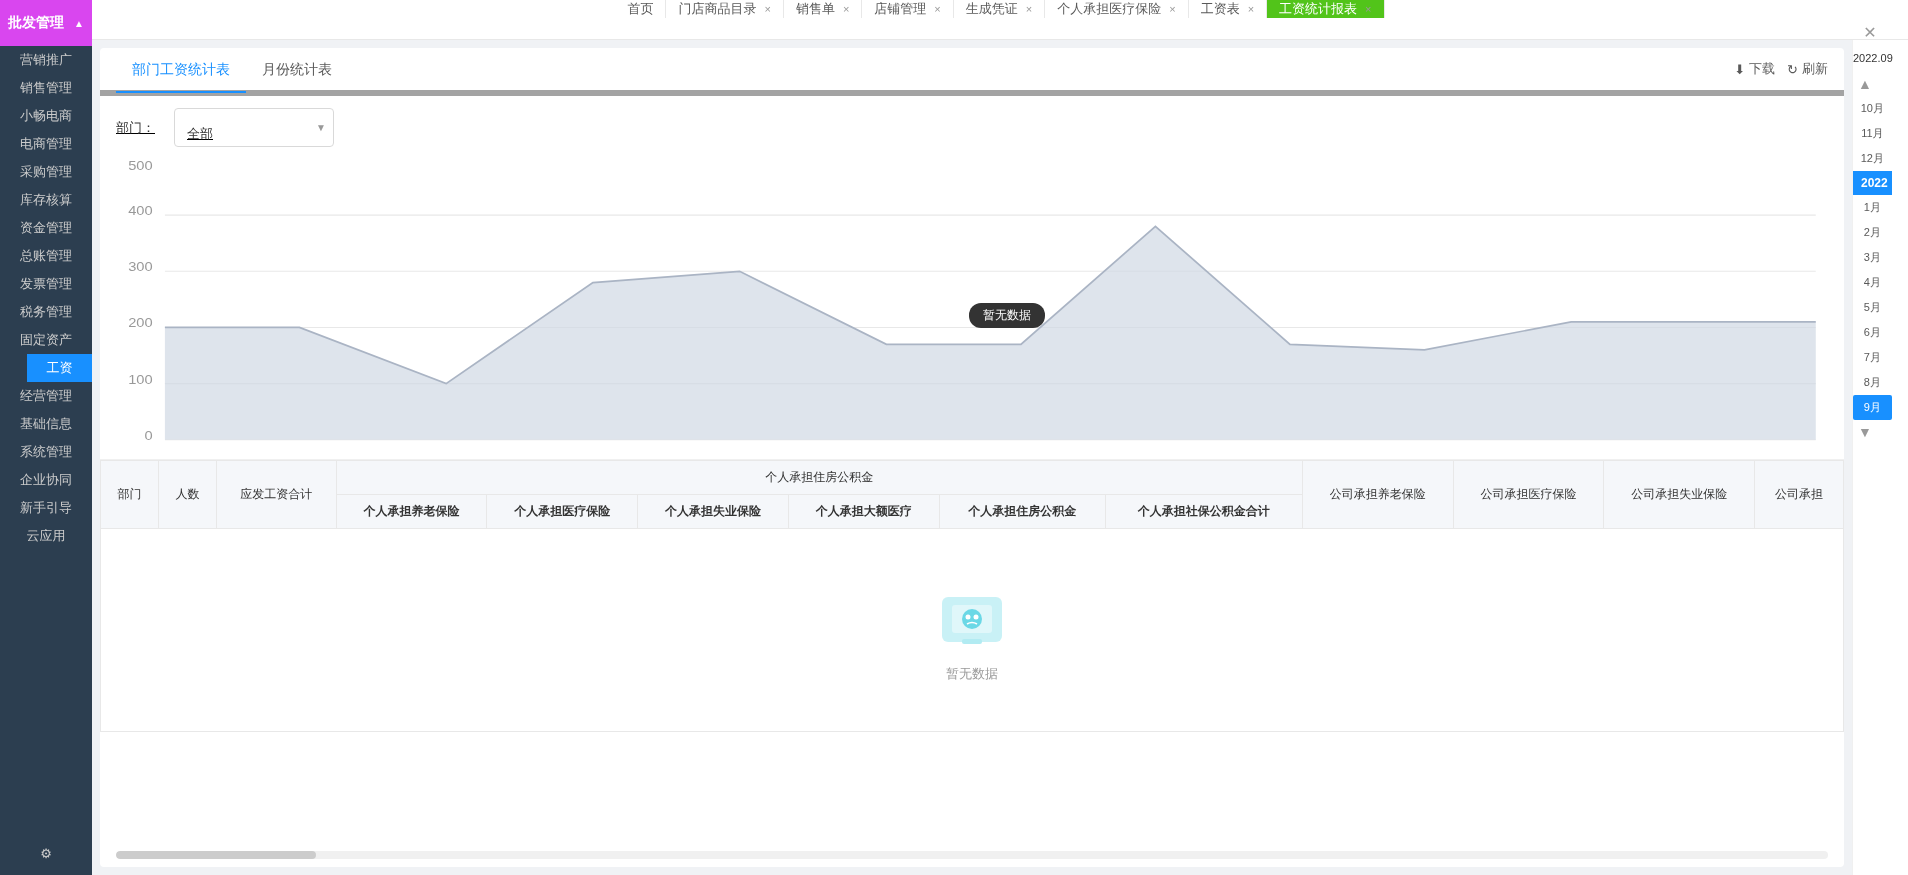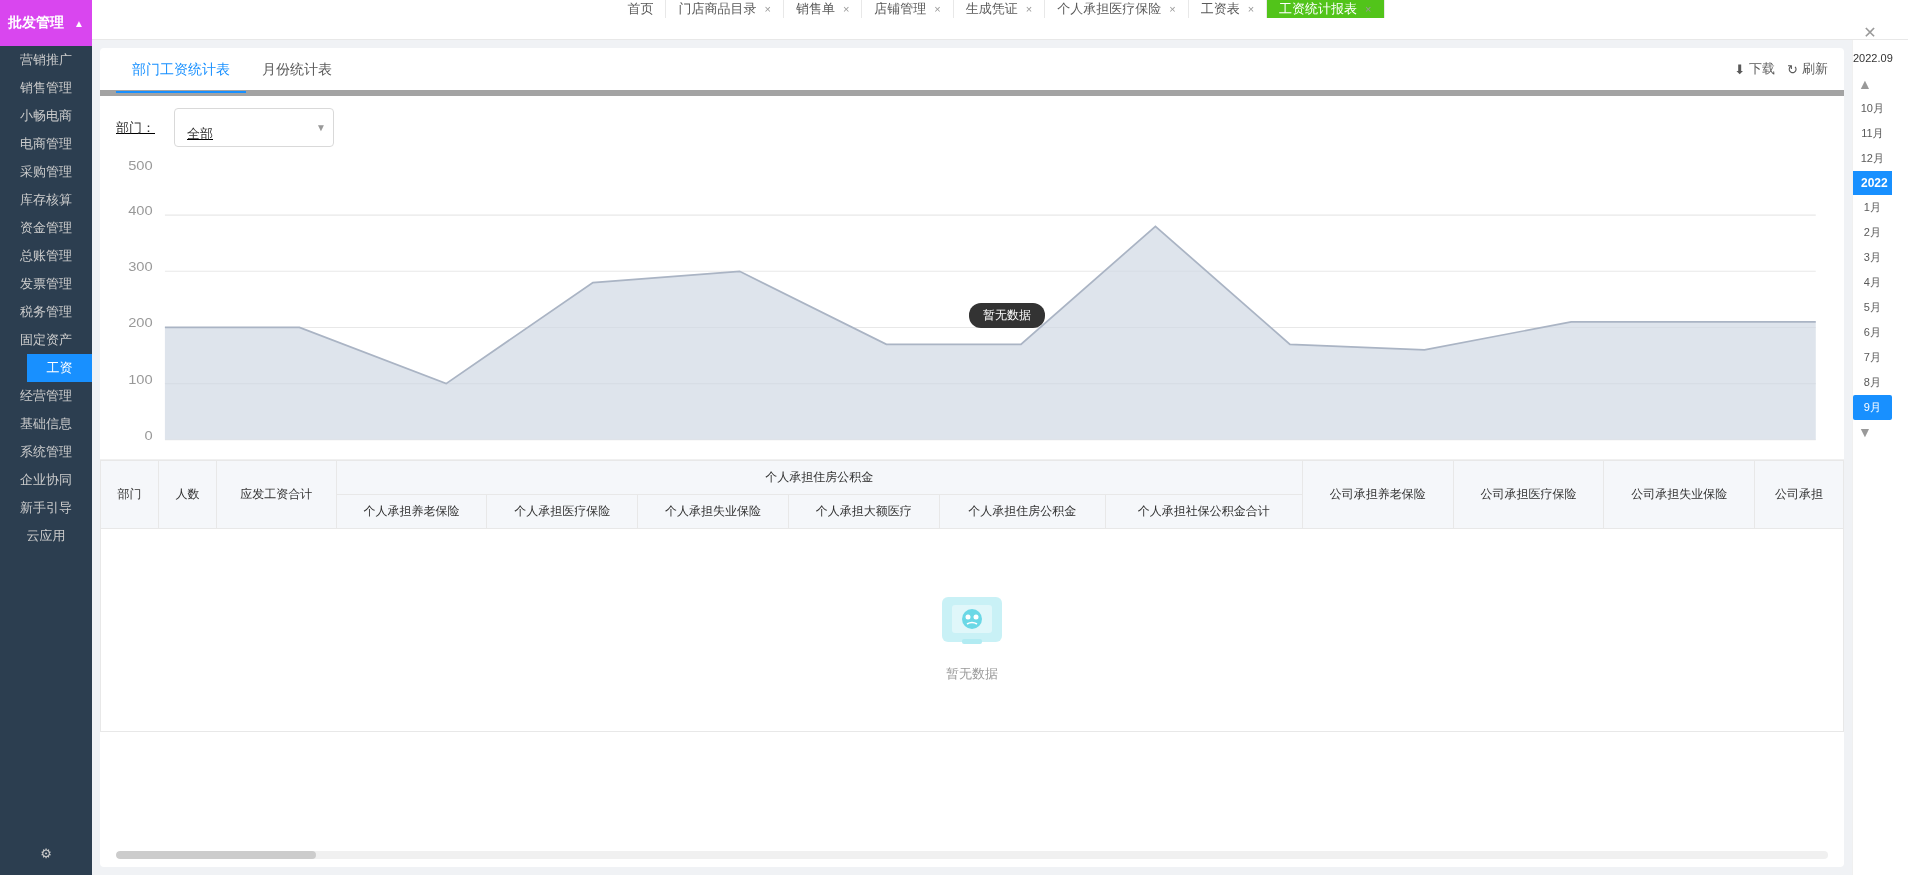--- a/index.html
+++ b/index.html
@@ -235,21 +235,21 @@
       text-align: center;
       white-space: nowrap;
       color: #333;
     }
     .data-table thead tr:first-child th {
       background: #f5f7fa;
       font-weight: 500;
     }
     .data-table thead tr:nth-child(2) th {
       background: #f5f7fa;
-      font-weight: 400;
+      font-weight: 700;
     }
     .header-span {
       background: #f5f7fa;
     }
 
     
     .empty-state {
       display: flex;
       flex-direction: column;
       align-items: center;

